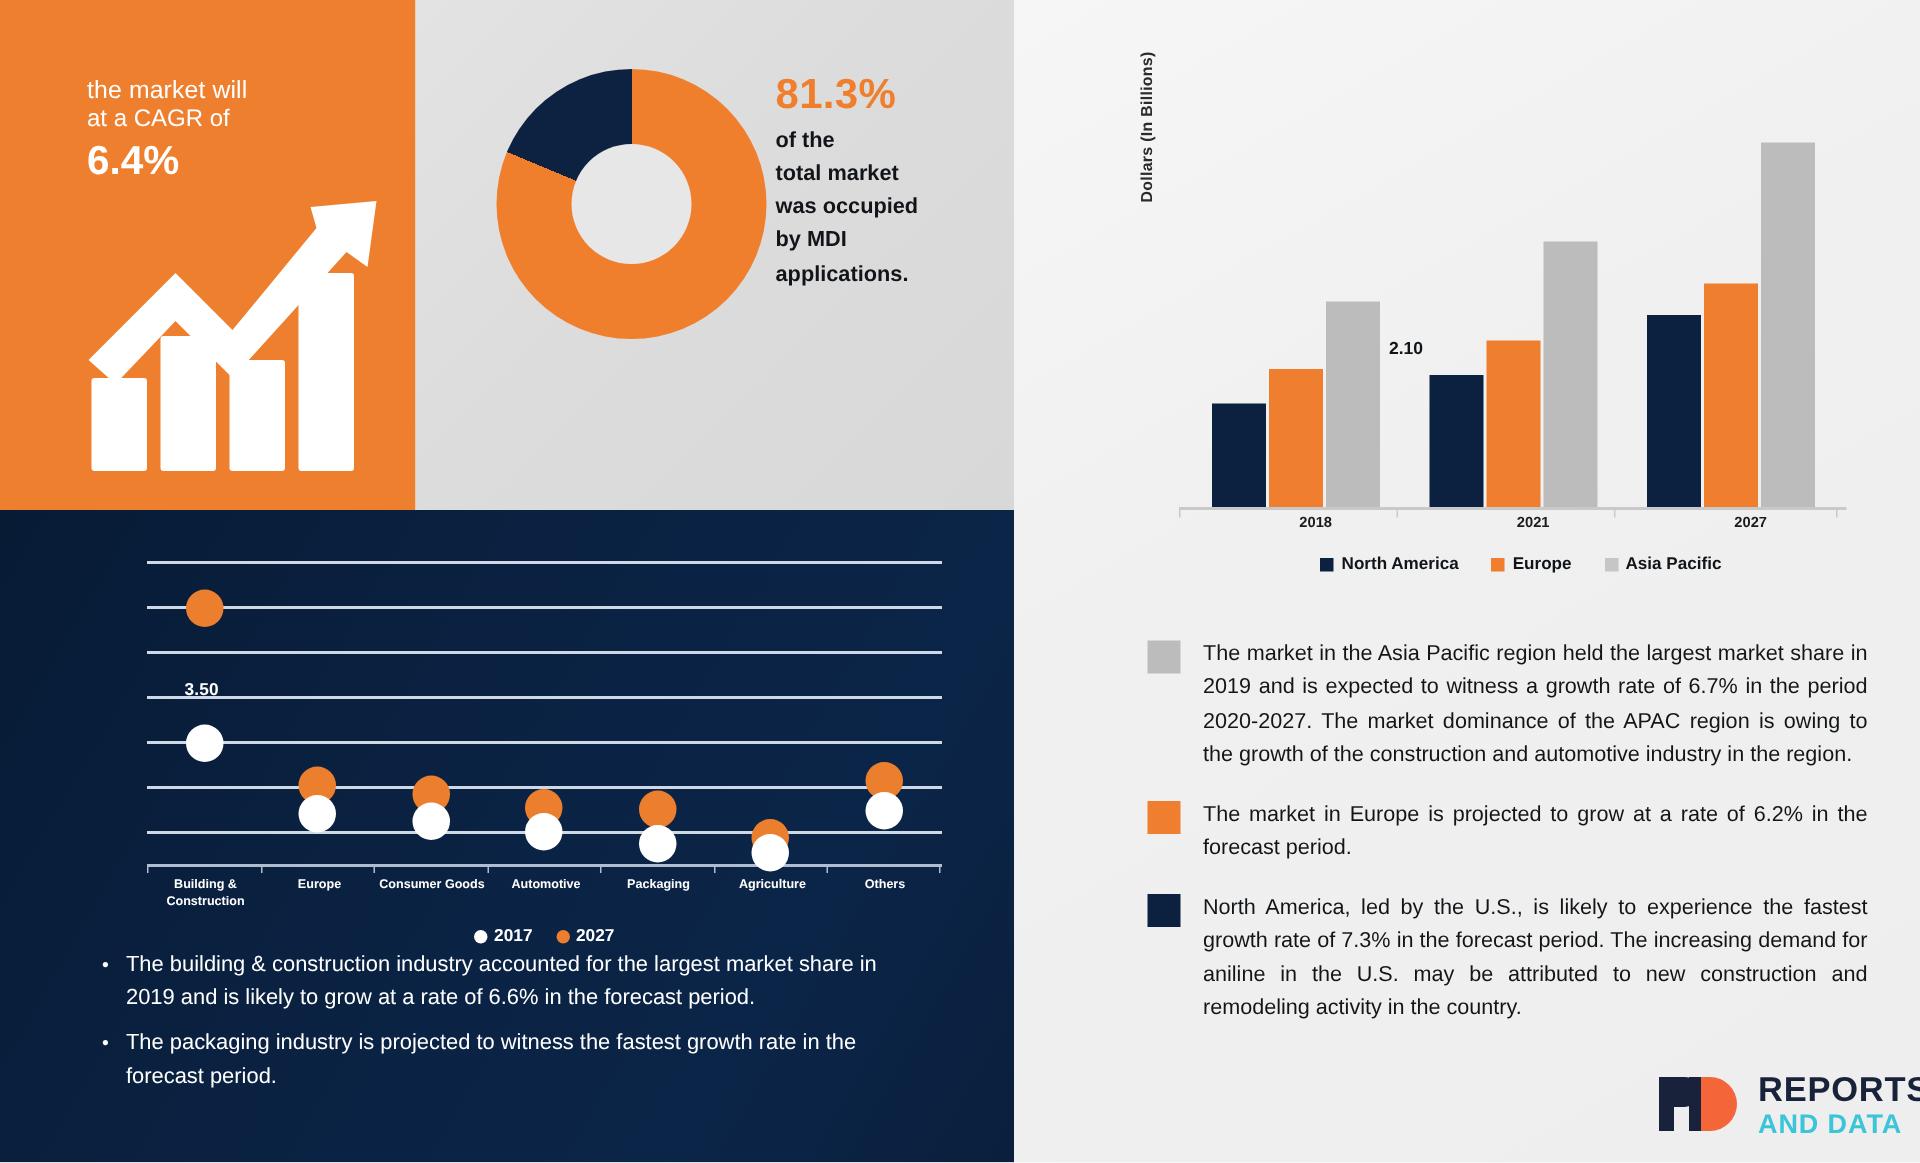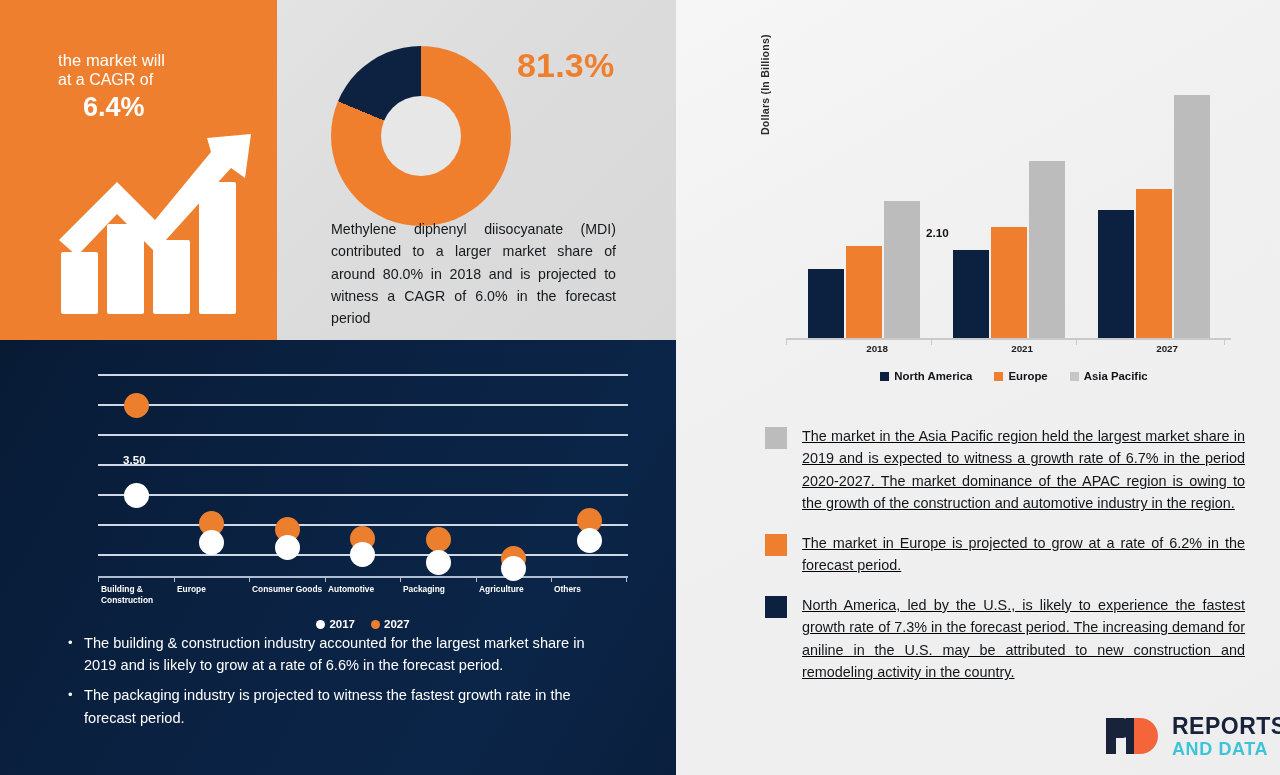--- a/index.html
+++ b/index.html
@@ -39,21 +39,20 @@
     font-weight: 700;
     letter-spacing: .3px;
     margin-top: 1px;
     margin-bottom: 1px;
   }
   .acc-l3 { font-size: 16px; font-weight: 400; }
   .acc-cagr {
     font-size: 27px;
     font-weight: 700;
     margin-top: 1px;
-    margin-left: 25px;
   }
   .acc-graphic {
     position: absolute;
     left: 55px;
     top: 130px;
     width: 200px;
     height: 190px;
   }
 
   
@@ -81,21 +80,21 @@
     border-radius: 50%;
     background: #e7e7e7;
   }
   .donut-stat {
     position: absolute;
     left: 240px; top: 48px;
     width: 150px;
   }
   .donut-pct {
     color: #f07f2d;
-    font-size: 34px;
+    font-size: 28px;
     font-weight: 700;
     letter-spacing: .2px;
     line-height: 1.05;
     margin-bottom: 6px;
   }
   .donut-sub {
     color: #111418;
     font-size: 14.5px;
     font-weight: 700;
     line-height: 1.52;
@@ -151,21 +150,21 @@
     color: #ffffff;
     font-size: 11.5px;
     font-weight: 700;
     letter-spacing: .1px;
   }
   .cat-label {
     position: absolute;
     color: #ffffff;
     font-size: 8.4px;
     font-weight: 700;
-    text-align: left;
+    text-align: center;
     line-height: 1.35;
     white-space: pre-line;
   }
   .dot-legend {
     position: absolute;
     left: 0; top: 258px;
     width: 530px;
     display: flex;
     justify-content: center;
     align-items: center;
@@ -270,21 +269,20 @@
     color: #111418;
     padding-left: 36px;
   }
   .bar-legend .li { display: flex; align-items: center; gap: 5px; }
   .legend-sq { width: 9px; height: 9px; display: inline-block; }
 
   .right-notes {
     position: absolute;
     left: 765px; top: 425px;
     width: 480px;
-    text-decoration: underline;
   }
   .note {
     display: flex;
     margin-bottom: 17px;
   }
   .note-sq {
     flex: 0 0 22px;
     width: 22px; height: 22px;
     margin-right: 15px;
     margin-top: 2px;
@@ -338,22 +336,29 @@
     </svg>
   </div>
 
   <div class="panel-donut">
     <div class="donut-wrap">
       <div class="donut"></div>
       <div class="donut-hole"></div>
     </div>
     <div class="donut-stat">
       <div class="donut-pct">81.3%</div>
-    </div>
-    <div class="donut-para">Methylene diphenyl diisocyanate (MDI) contributed to a larger market share of around 80.0% in 2018 and is projected to witness a CAGR of 6.0% in the forecast period</div>
+      <div class="donut-sub">
+
+        <div>of the</div>
+        <div>total market</div>
+        <div>was occupied</div>
+        <div>by MDI</div>
+        <div>applications.</div>
+      </div>
+    </div>
   </div>
 
   <div class="panel-dot">
     <div class="dotchart">
       <div class="gridline" style="top:14px"></div>
       <div class="gridline" style="top:44px"></div>
       <div class="gridline" style="top:74px"></div>
       <div class="gridline" style="top:104px"></div>
       <div class="gridline" style="top:134px"></div>
       <div class="gridline" style="top:164px"></div>

